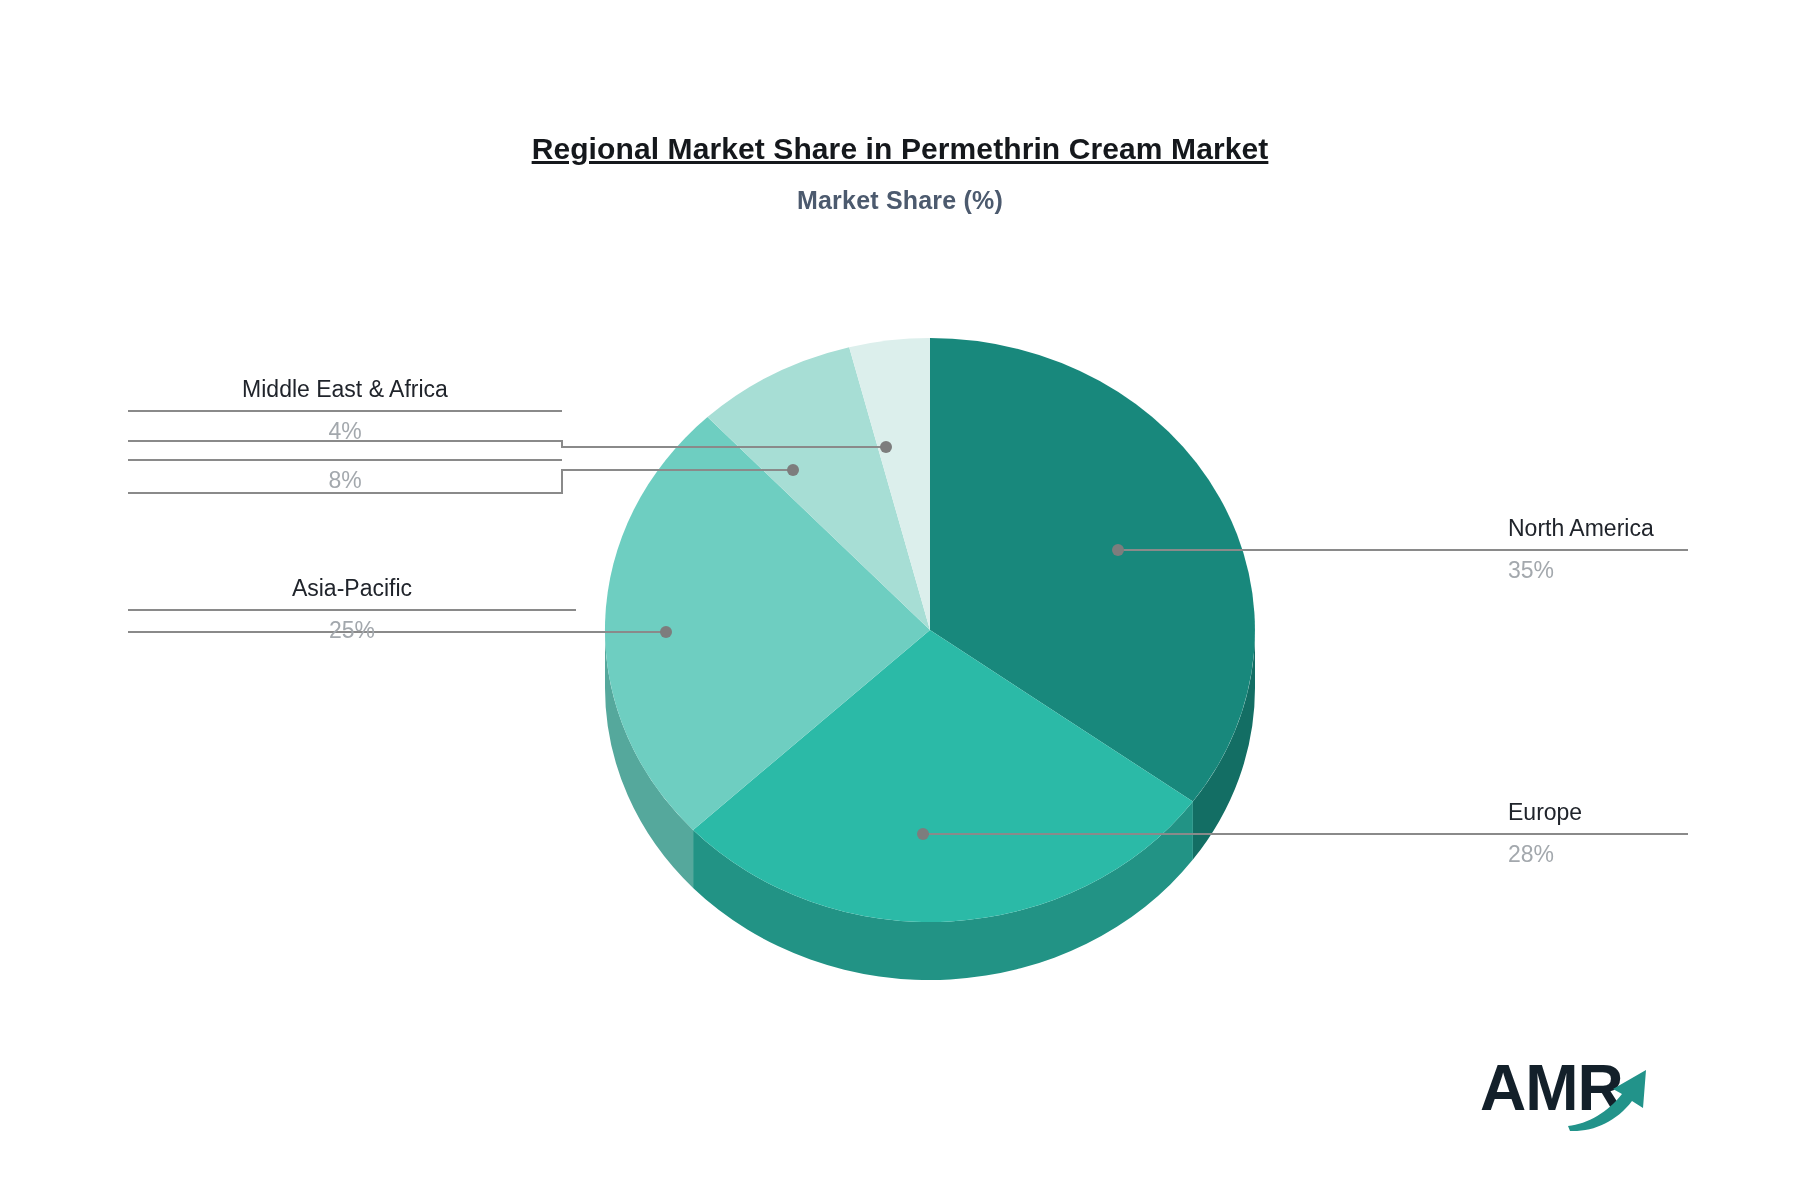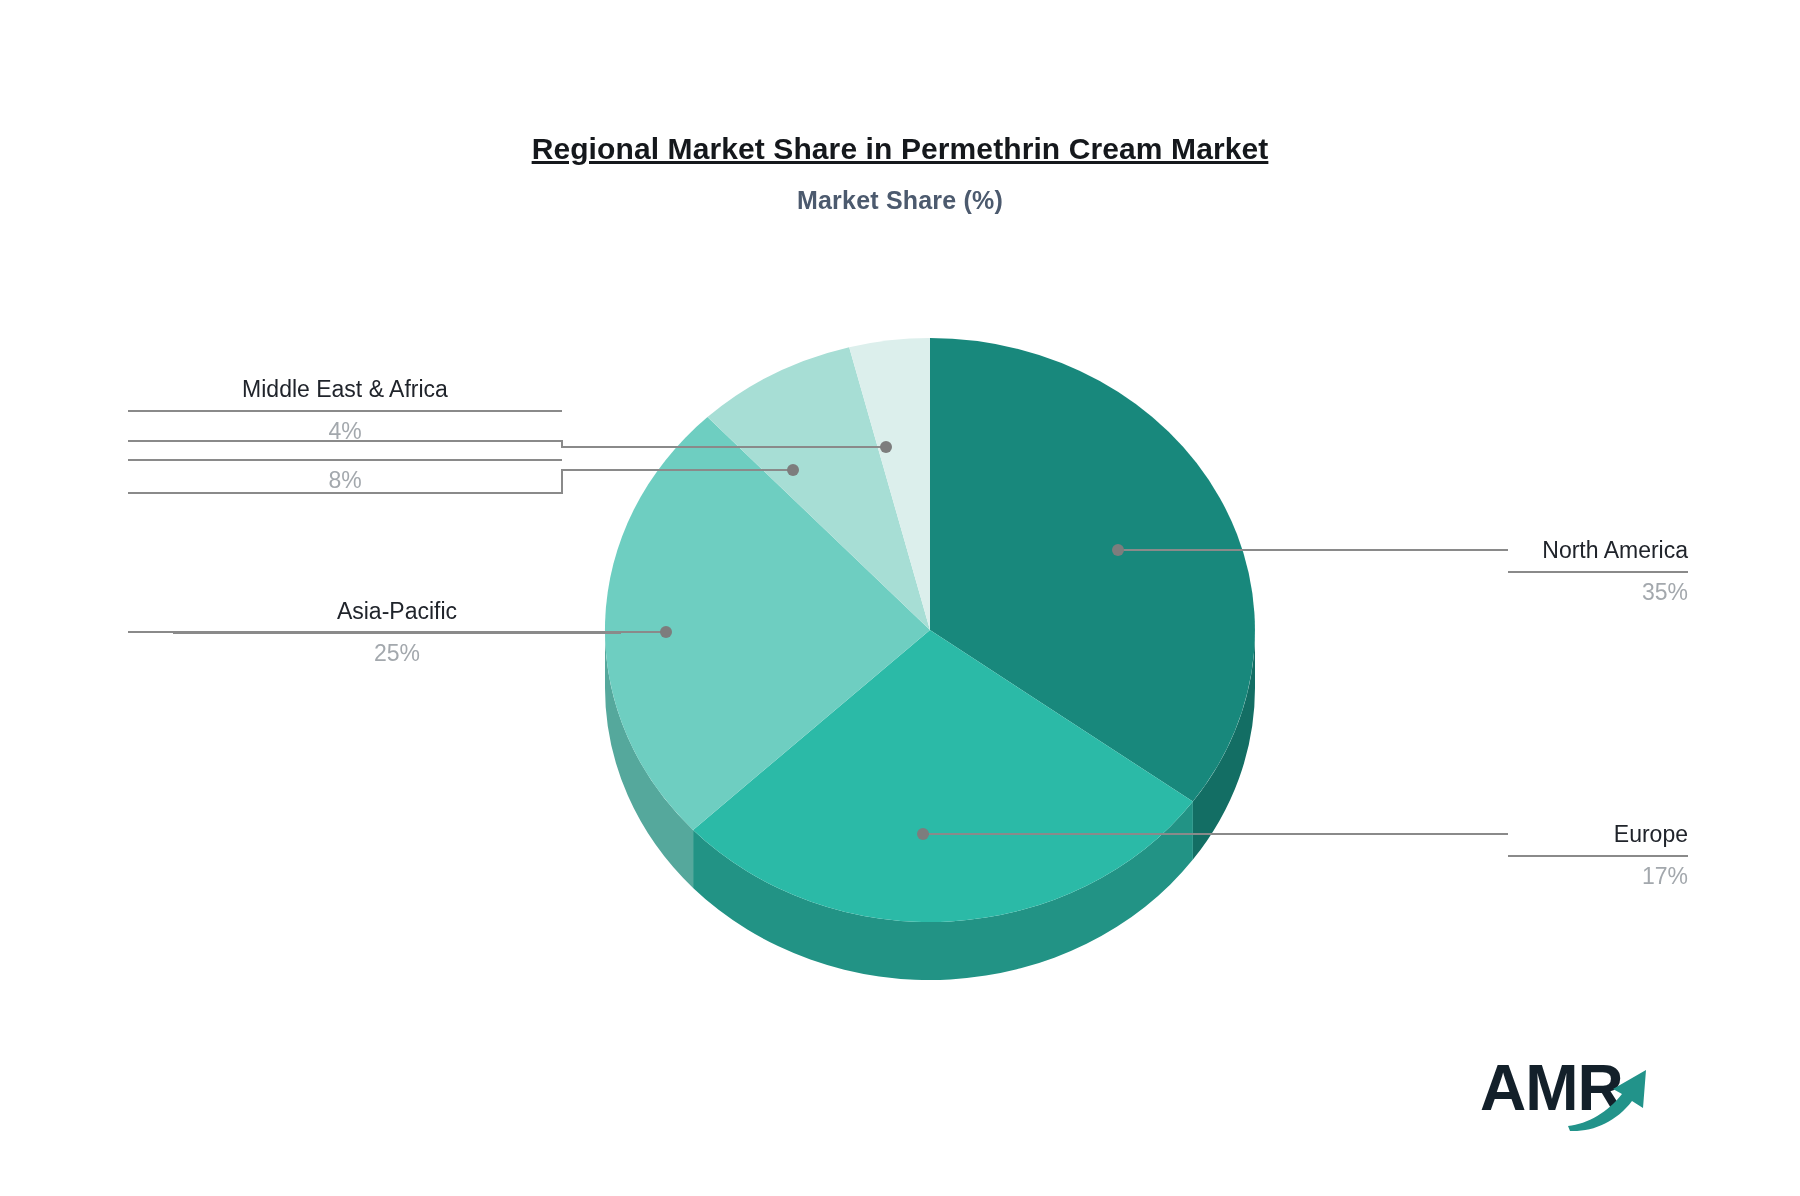--- a/index.html
+++ b/index.html
@@ -26,27 +26,27 @@
   .callout{position:absolute;}
   .callout .name{
     font-size:23px;color:#20242b;line-height:1.18;white-space:nowrap;
   }
   .callout .rule{
     height:0;border-top:2px solid #8a8a8a;margin-top:7px;margin-bottom:6px;
   }
   .callout .pct{
     font-size:23px;color:#a3a8ad;line-height:1.18;white-space:nowrap;
   }
-  .callout.right{text-align:right;margin-top:22px;}
+  .callout.right{}
   .callout.left{text-align:center;}
 
   
   #lbl-na   {left:1508px;top:515px;width:180px;}
   #lbl-eu   {left:1508px;top:799px;width:180px;}
-  #lbl-ap   {left:128px;top:598px;width:448px;margin-left:45px;}
+  #lbl-ap   {left:128px;top:575px;width:448px;}
   #lbl-la   {left:128px;top:452px;width:434px;}
   #lbl-mea  {left:128px;top:376px;width:434px;}
 
   
   .logo{position:absolute;left:1480px;top:1048px;width:190px;height:86px;}
 </style>
 </head>
 <body>
 
 <div class="canvas">
@@ -106,21 +106,21 @@
 
   <div class="callout right" id="lbl-na">
     <div class="name">North America</div>
     <div class="rule"></div>
     <div class="pct">35%</div>
   </div>
 
   <div class="callout right" id="lbl-eu">
     <div class="name">Europe</div>
     <div class="rule"></div>
-    <div class="pct">17%</div>
+    <div class="pct">28%</div>
   </div>
 
   <div class="callout left" id="lbl-ap">
     <div class="name">Asia-Pacific</div>
     <div class="rule"></div>
     <div class="pct">25%</div>
   </div>
 
   <div class="callout left" id="lbl-la">
     <div class="rule"></div>

